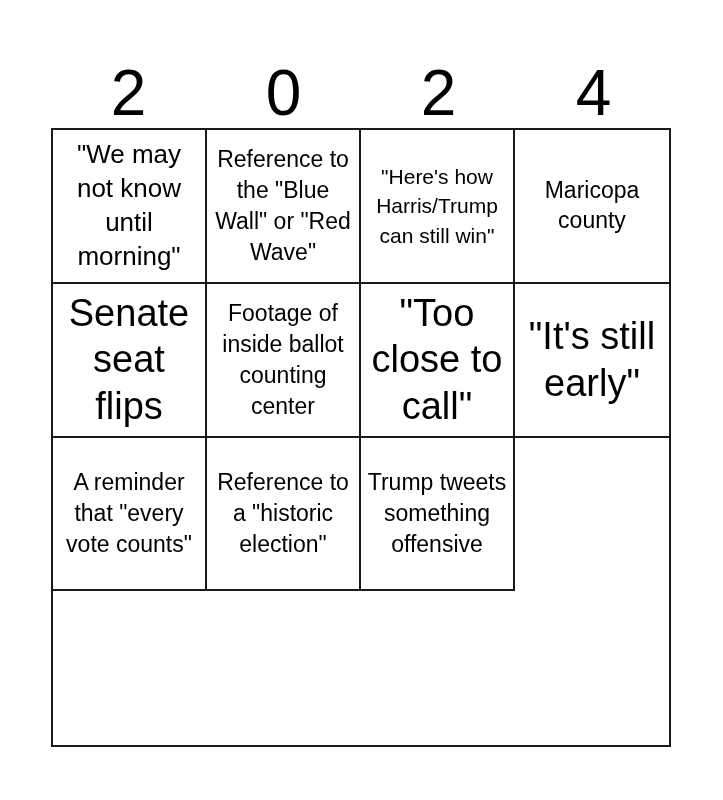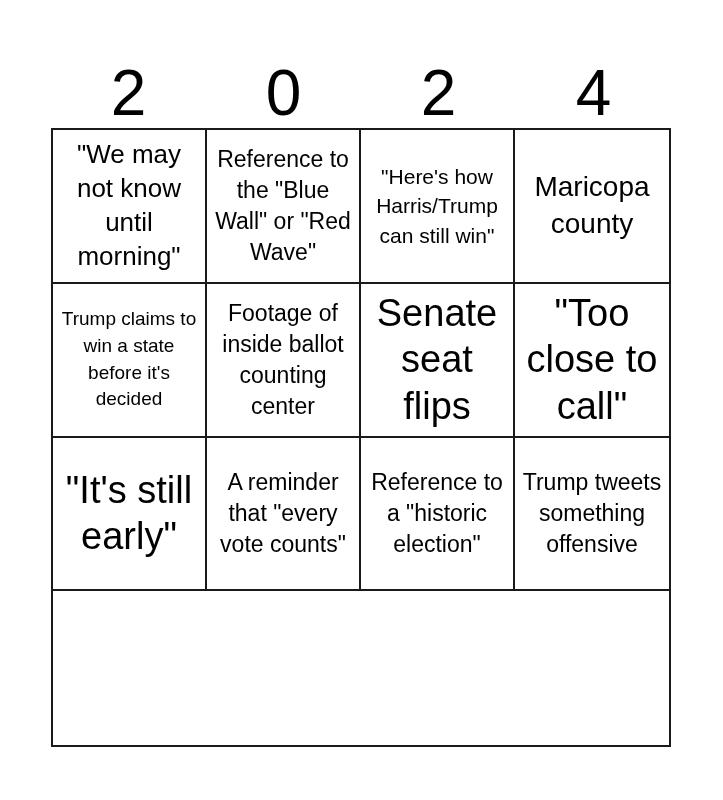--- a/index.html
+++ b/index.html
@@ -53,21 +53,21 @@
       text-align: center;
       padding: 4px 6px;
       box-sizing: border-box;
       line-height: 1.2;
       cursor: pointer;
     }
     .cell:nth-child(4n) { border-right: none; }
     .cell:nth-child(n+13) { border-bottom: none; }
     .cell span { display: block; }
     .fs-xl { font-size: 38px; line-height: 1.22; }
-    .fs-l  { font-size: 28px; line-height: 1.3; align-items: center; }
+    .fs-l  { font-size: 23px; line-height: 1.3; align-items: center; }
     .fs-m  { font-size: 26px; line-height: 1.3; }
     .fs-s  { font-size: 23px; line-height: 1.35; }
     .fs-xs { font-size: 21px; line-height: 1.4; }
     .fs-xxs { font-size: 19px; line-height: 1.4; }
   </style>
 </head>
 <body>
 
 <div class="title-row">
   <div class="title-letter">2</div>
@@ -84,29 +84,26 @@
   <div class="cell fs-s">
       <span>Reference to the "Blue Wall" or "Red Wave"</span>
     </div>
   <div class="cell fs-xs">
       <span>"Here's how Harris/Trump can still win"</span>
     </div>
 
   <div class="cell fs-l">
       <span>Maricopa county</span>
     </div>
-  <div class="cell fs-xxs">
-      <span>Trump claims to win a state before it's decided</span>
+
+  <div class="cell fs-xl">
+      <span>Senate seat flips</span>
     </div>
-
   <div class="cell fs-s">
       <span>Footage of inside ballot counting center</span>
-    </div>
-  <div class="cell fs-xl">
-      <span>Senate seat flips</span>
     </div>
   <div class="cell fs-xl">
       <span>"Too close to call"</span>
     </div>
   <div class="cell fs-xl">
       <span>"It's still early"</span>
     </div>
 
   <div class="cell fs-s">
       <span>A reminder that "every vote counts"</span>

